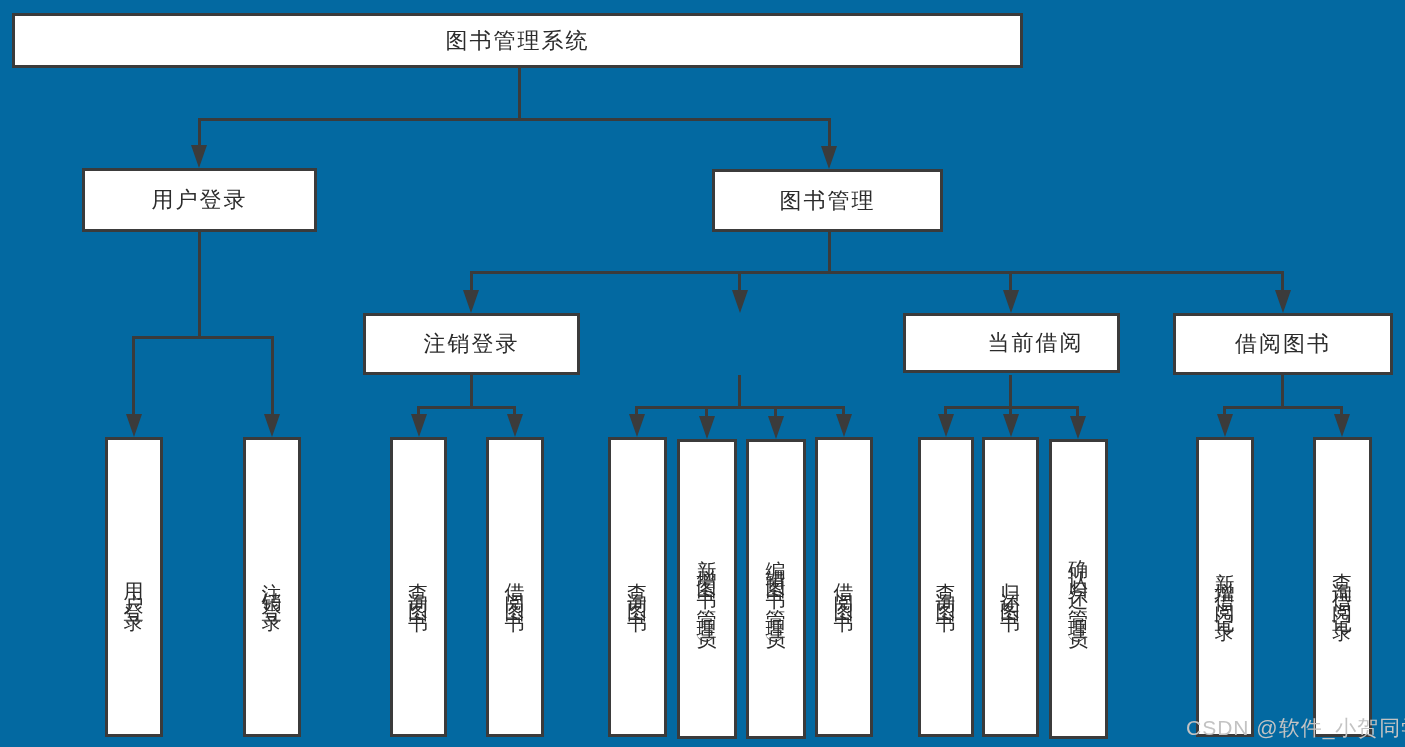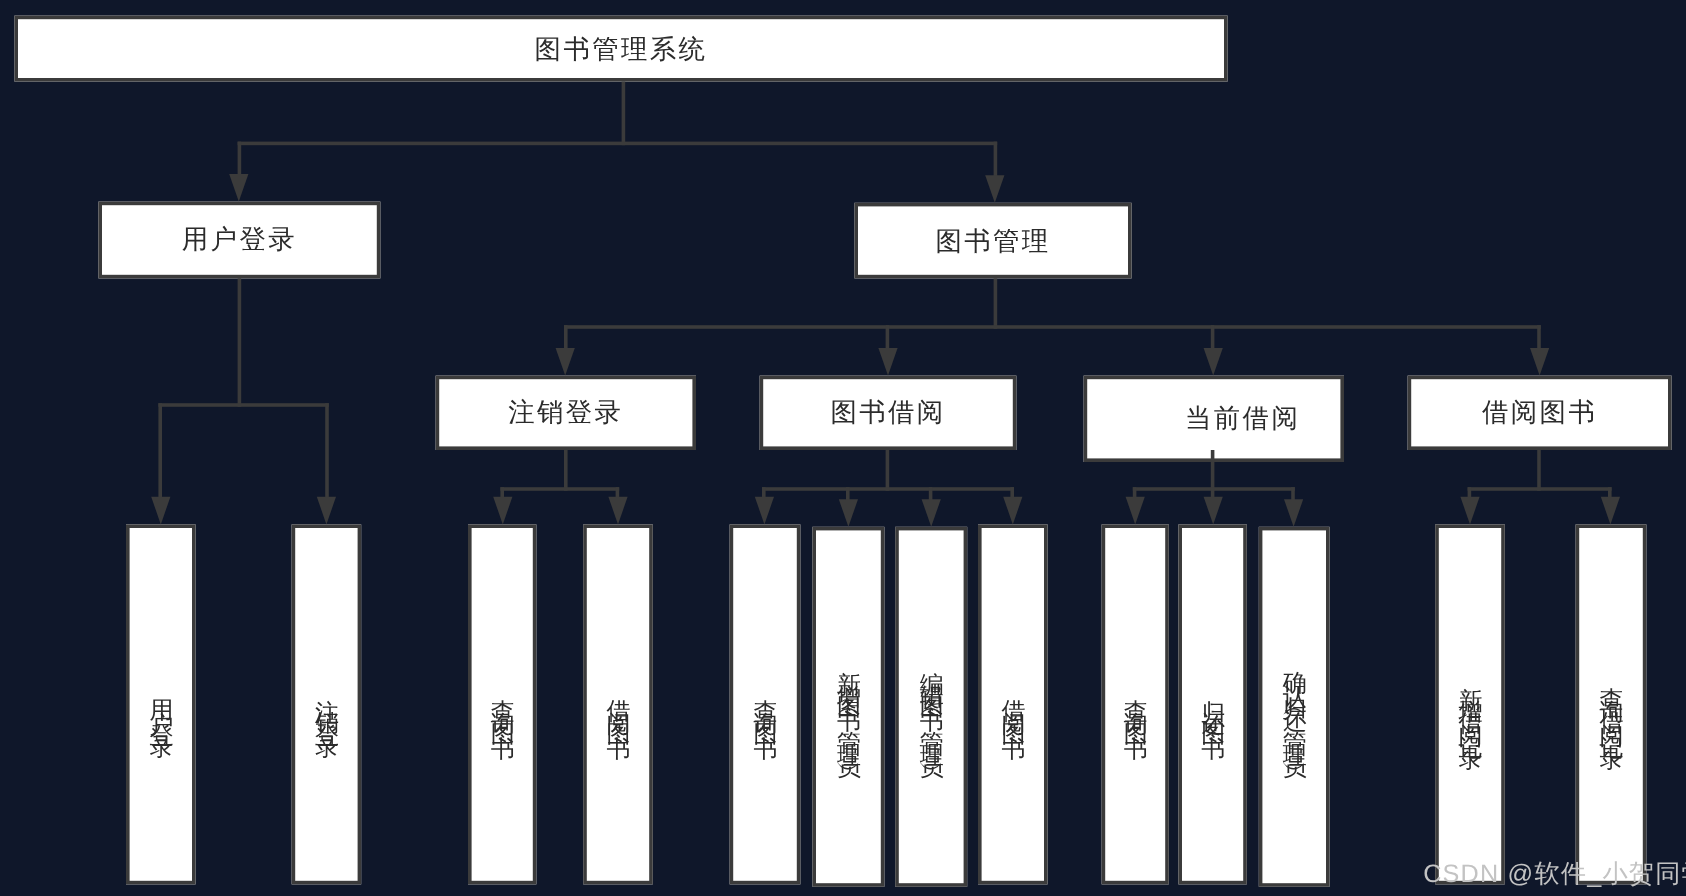--- a/index.html
+++ b/index.html
@@ -1,17 +1,17 @@
 <!DOCTYPE html>
 <html><head>
 <meta charset="utf-8">
 <style>
   html,body{margin:0;padding:0;background:#ffffff;}
   body{font-family:"Liberation Sans","DejaVu Sans",sans-serif;}
-  .canvas{position:relative;width:1405px;height:747px;background:#0f172a;overflow:hidden;}
+  .canvas{position:relative;width:1405px;height:747px;background:#0369a1;overflow:hidden;}
   .box{position:absolute;border:3px solid #3b3b3b;background:#ffffff;box-sizing:border-box;
        display:flex;align-items:center;justify-content:center;color:#2b2b2b;}
   .hbox{font-size:22px;letter-spacing:2px;white-space:nowrap;}
   .leaf > span{writing-mode:vertical-rl;text-orientation:mixed;font-size:20px;
        letter-spacing:10px;line-height:1;color:#2b2b2b;}
   .hl{position:absolute;height:3px;background:#3b3b3b;}
   .vl{position:absolute;width:3px;background:#3b3b3b;}
   .ar{position:absolute;width:0;height:0;border-left:8px solid transparent;
       border-right:8px solid transparent;border-top:23px solid #3b3b3b;}
   .watermark{position:absolute;left:1186px;top:714px;font-size:21px;color:#c3c3c3;
@@ -23,23 +23,22 @@
 <div class="canvas">
 
   <div class="box hbox" style="left:12px;top:13px;width:1011px;height:55px;">图书管理系统</div>
 
   <div class="box hbox" style="left:82px;top:168px;width:235px;height:64px;">用户登录</div>
 
   <div class="box hbox" style="left:712px;top:169px;width:231px;height:63px;">图书管理</div>
 
   <div class="box hbox" style="left:363px;top:313px;width:217px;height:62px;">注销登录</div>
 
-  <div class="box hbox" style="left:633px;top:313px;width:214px;height:62px;">图书借阅</div>
 
-  <div class="box hbox" style="left:903px;top:313px;width:217px;height:72px;padding-left:48px;">当前借阅</div>
+  <div class="box hbox" style="left:903px;top:313px;width:217px;height:60px;padding-left:48px;">当前借阅</div>
 
   <div class="box hbox" style="left:1173px;top:313px;width:220px;height:62px;">借阅图书</div>
 
   <div class="box leaf" style="left:105px;top:437px;width:58px;height:300px;">
     <span>用户登录</span>
   </div>
   <div class="box leaf" style="left:243px;top:437px;width:58px;height:300px;">
     <span>注销登录</span>
   </div>
 

